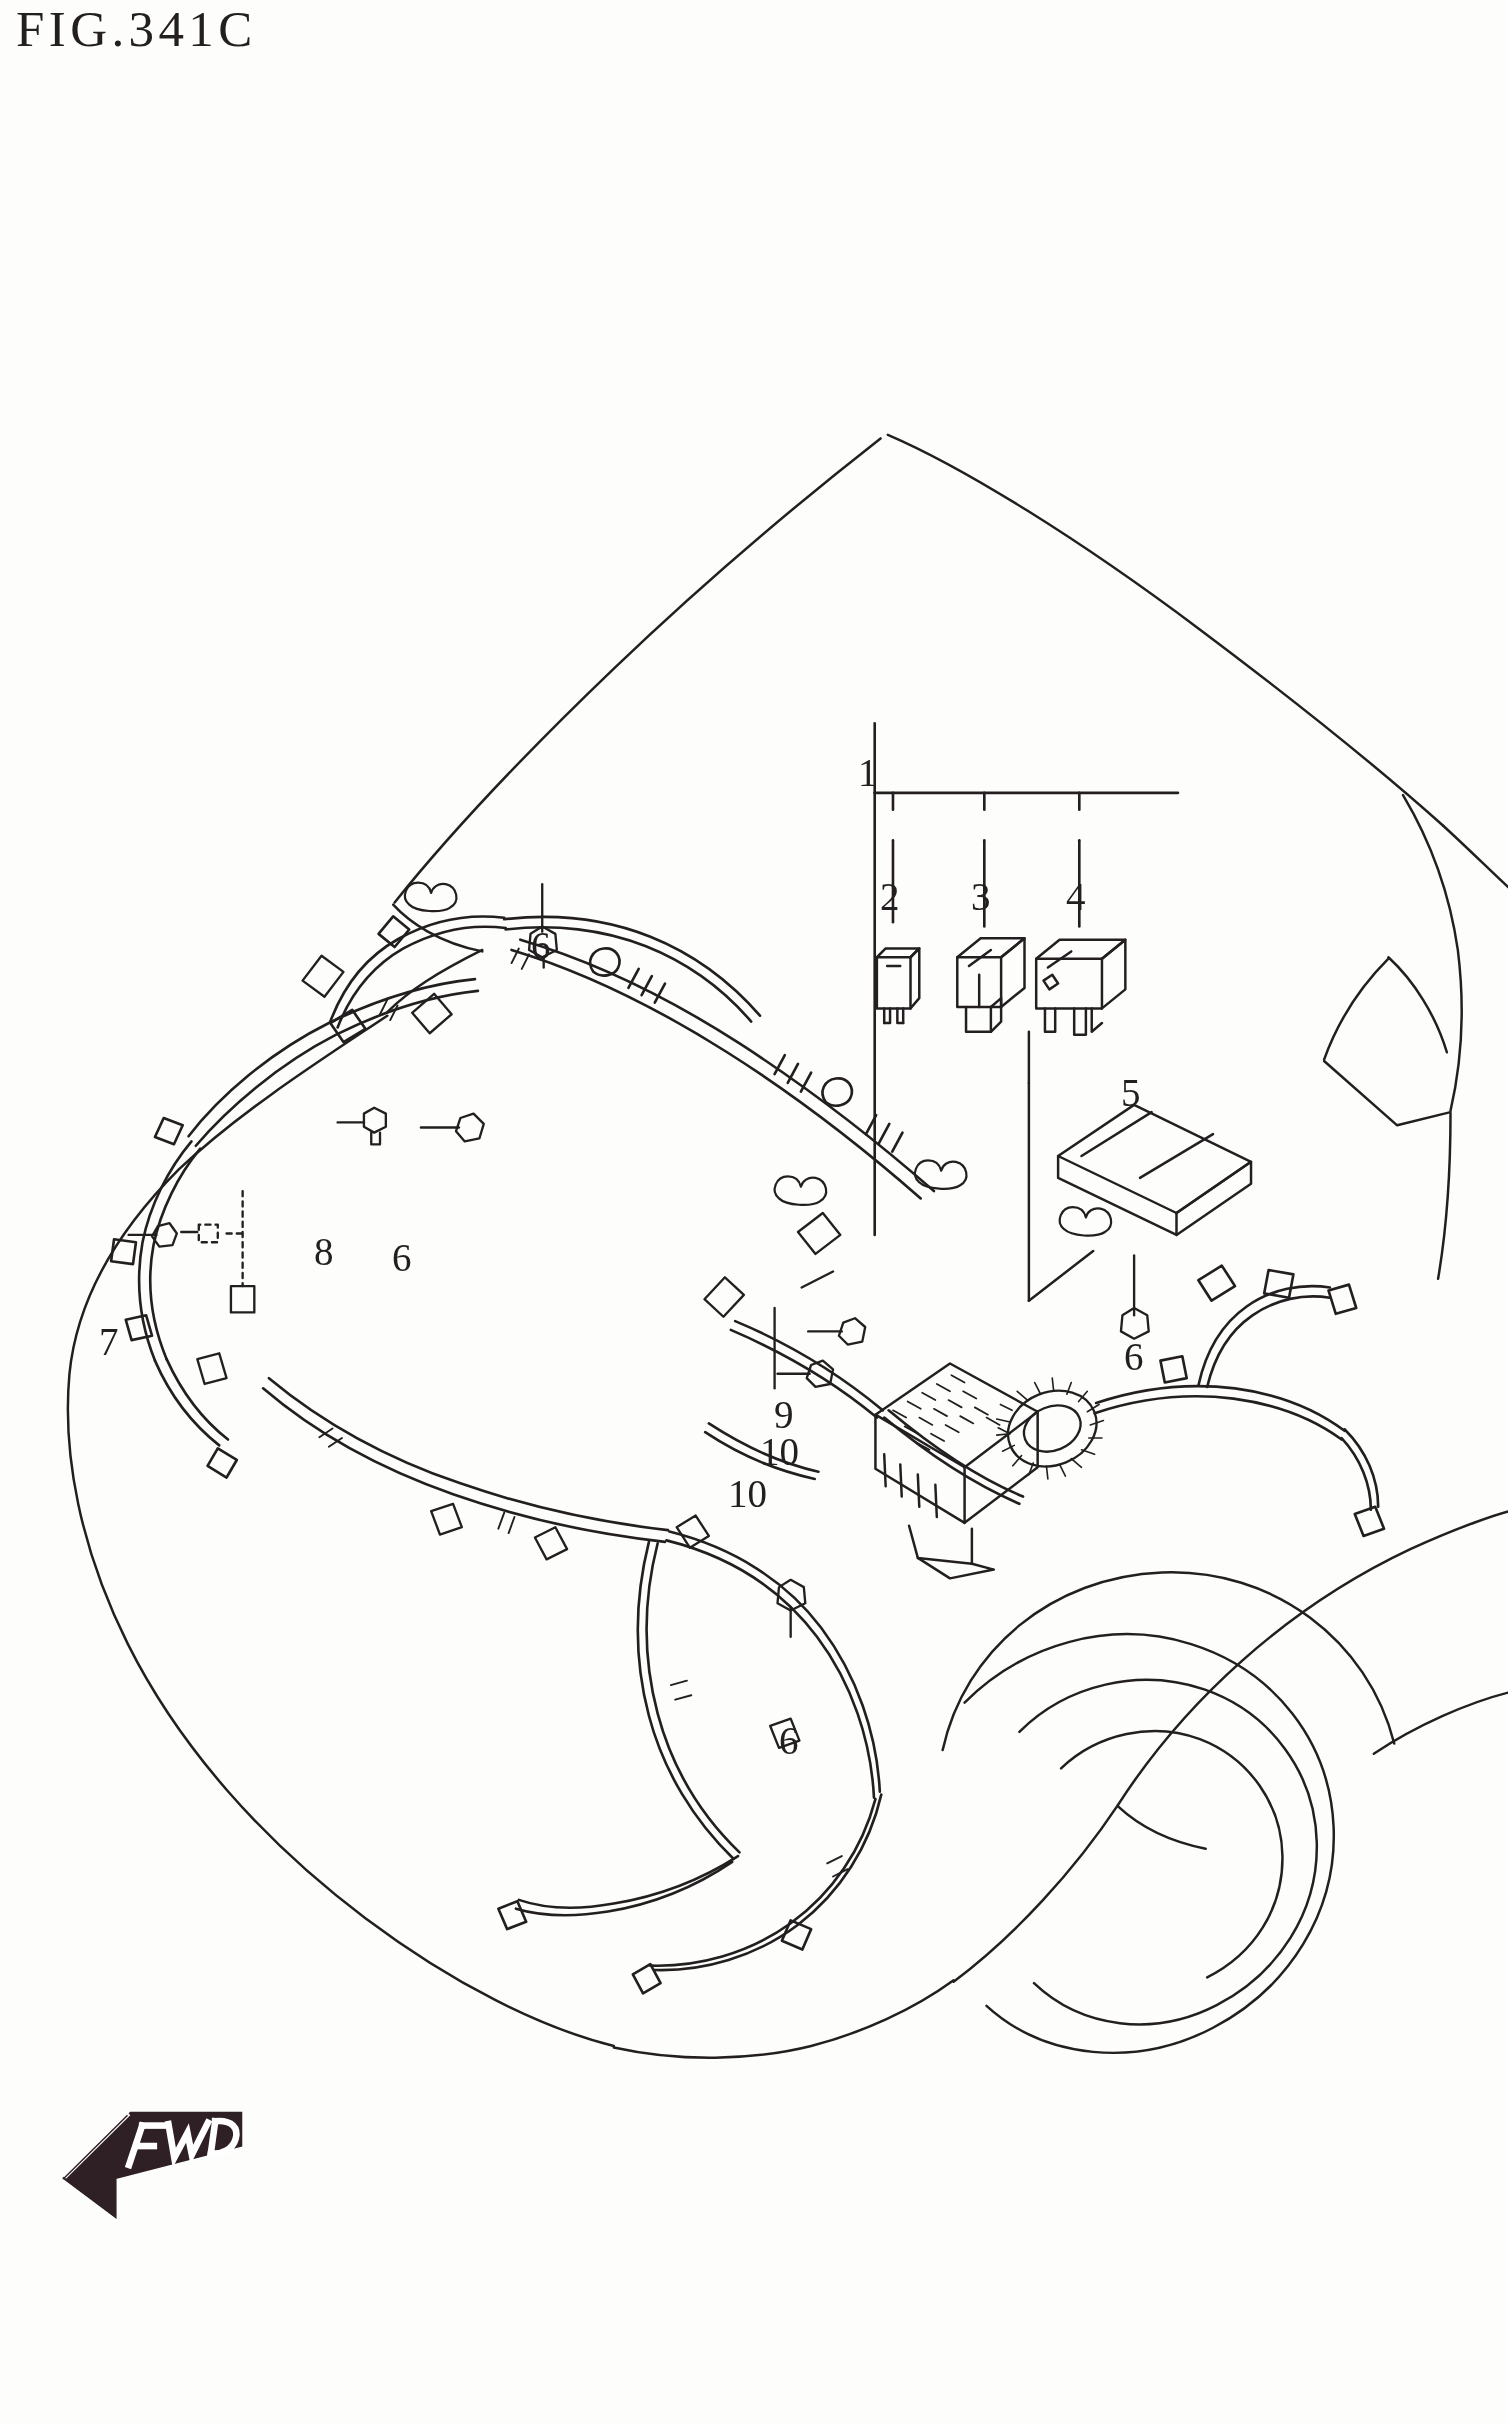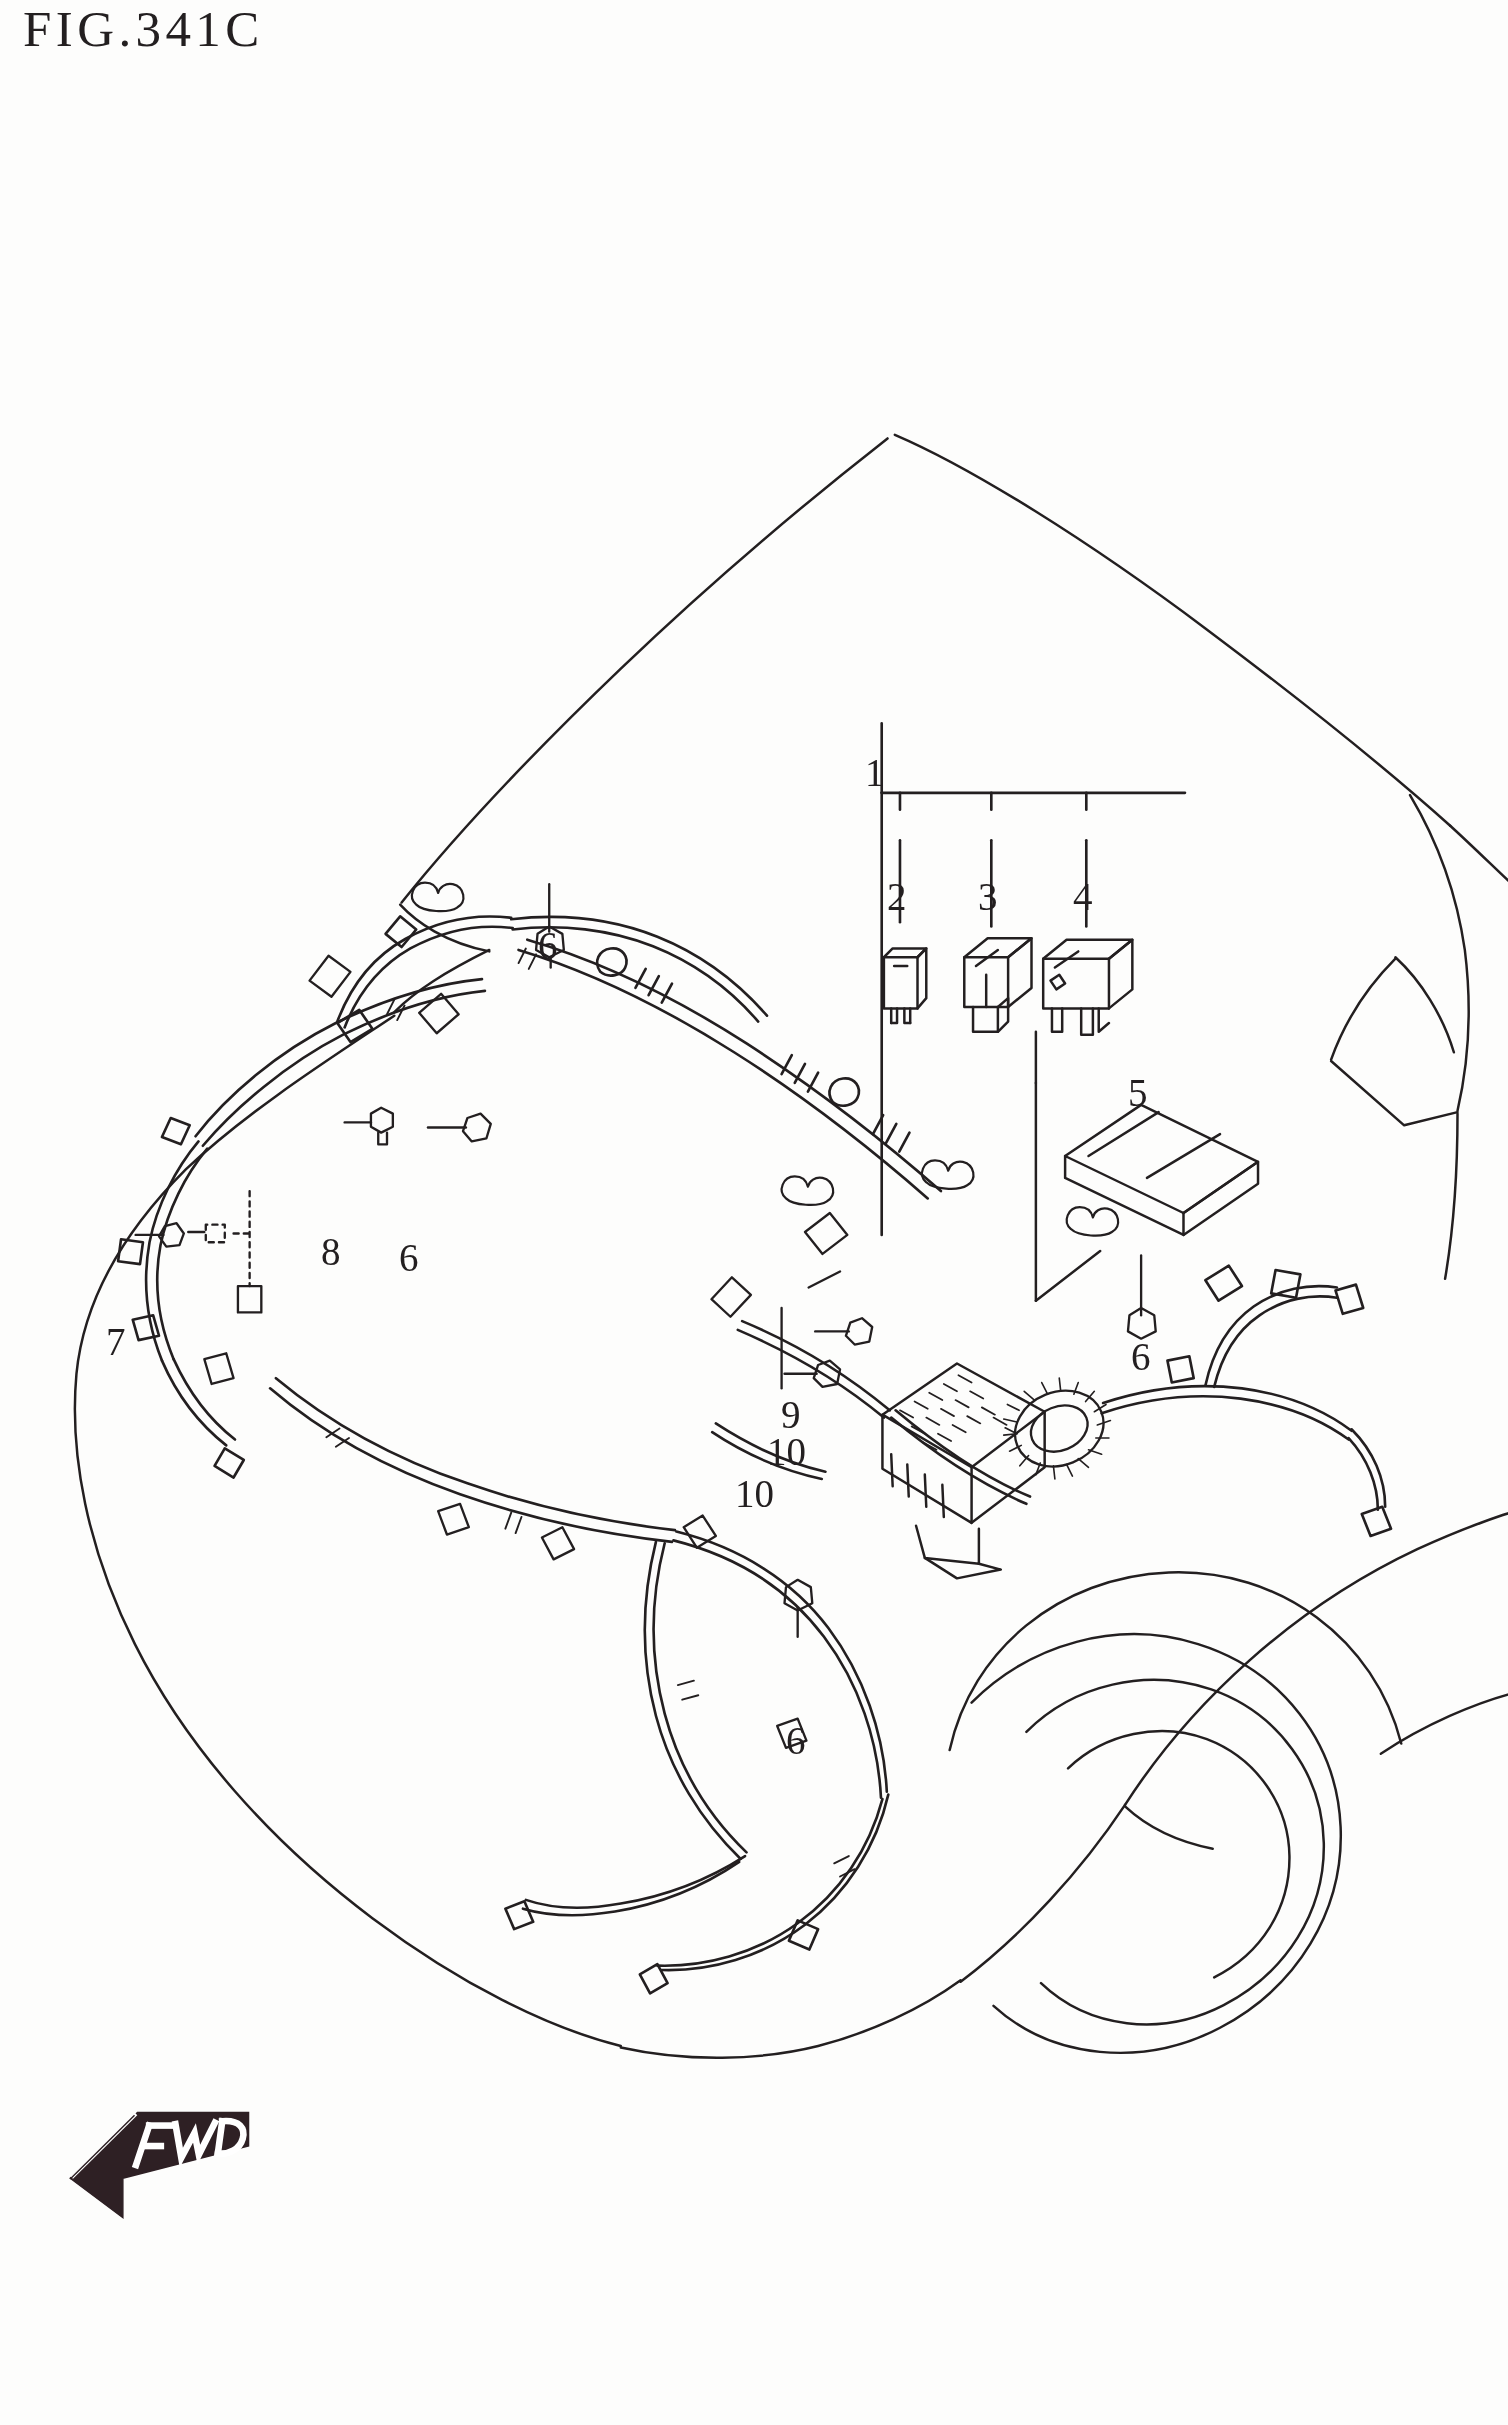--- a/index.html
+++ b/index.html
@@ -2,21 +2,21 @@
 <html style="font-size:11.7px"><head>
 <meta charset="utf-8">
 <title>FIG.341C MAIN HARNESS</title>
 <style>
   html,body{margin:0;padding:0;background:#fdfdfc;}
   body{
     width:1509px;height:2426px;position:relative;overflow:hidden;
     font-family:"Liberation Serif","DejaVu Serif",serif;
     color:#231f20;
   }
-  .page{position:absolute;inset:0;margin-left:7px;}
+  .page{position:absolute;inset:0;}
 
   
   #fig-title{
     position:absolute;left:16px;top:4.4px;
     font-size:51px;line-height:1;
     letter-spacing:4.4px;
     font-family:"Liberation Serif","DejaVu Serif",serif;
     white-space:pre;
   }
 

